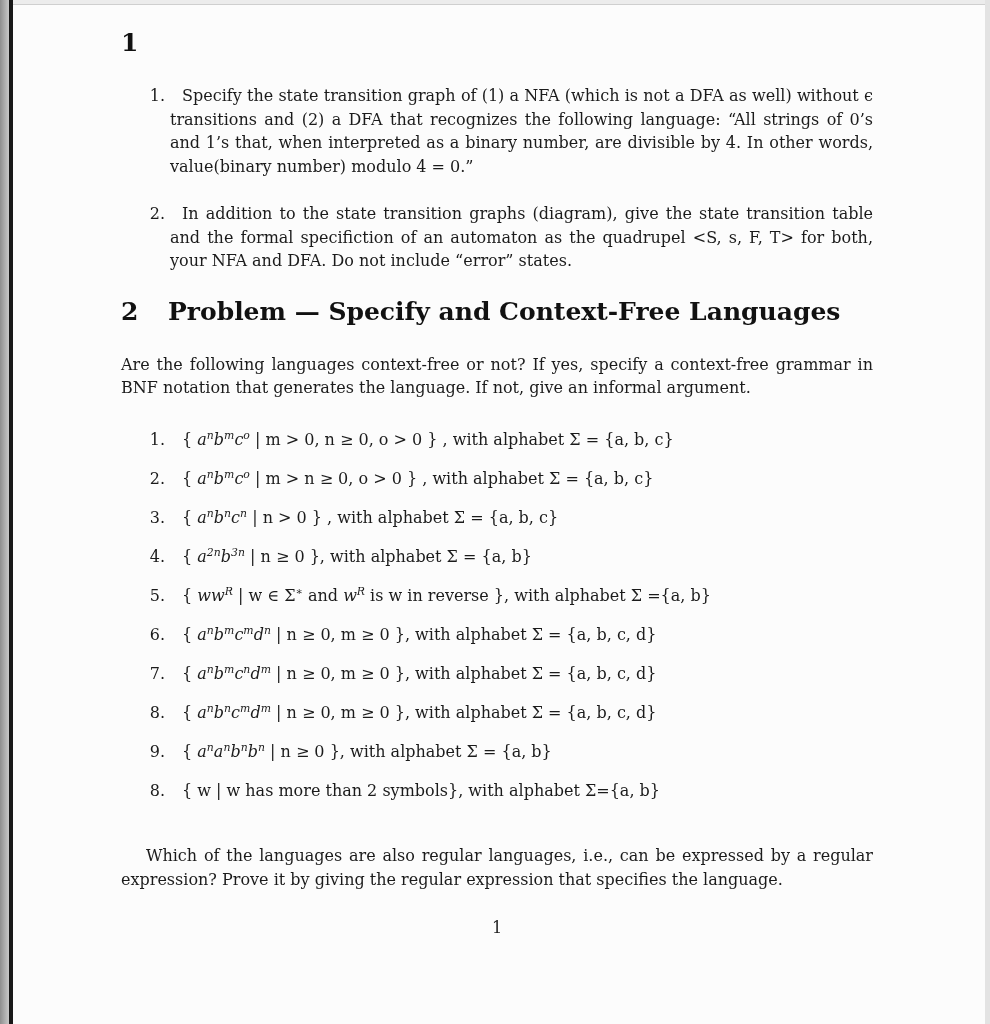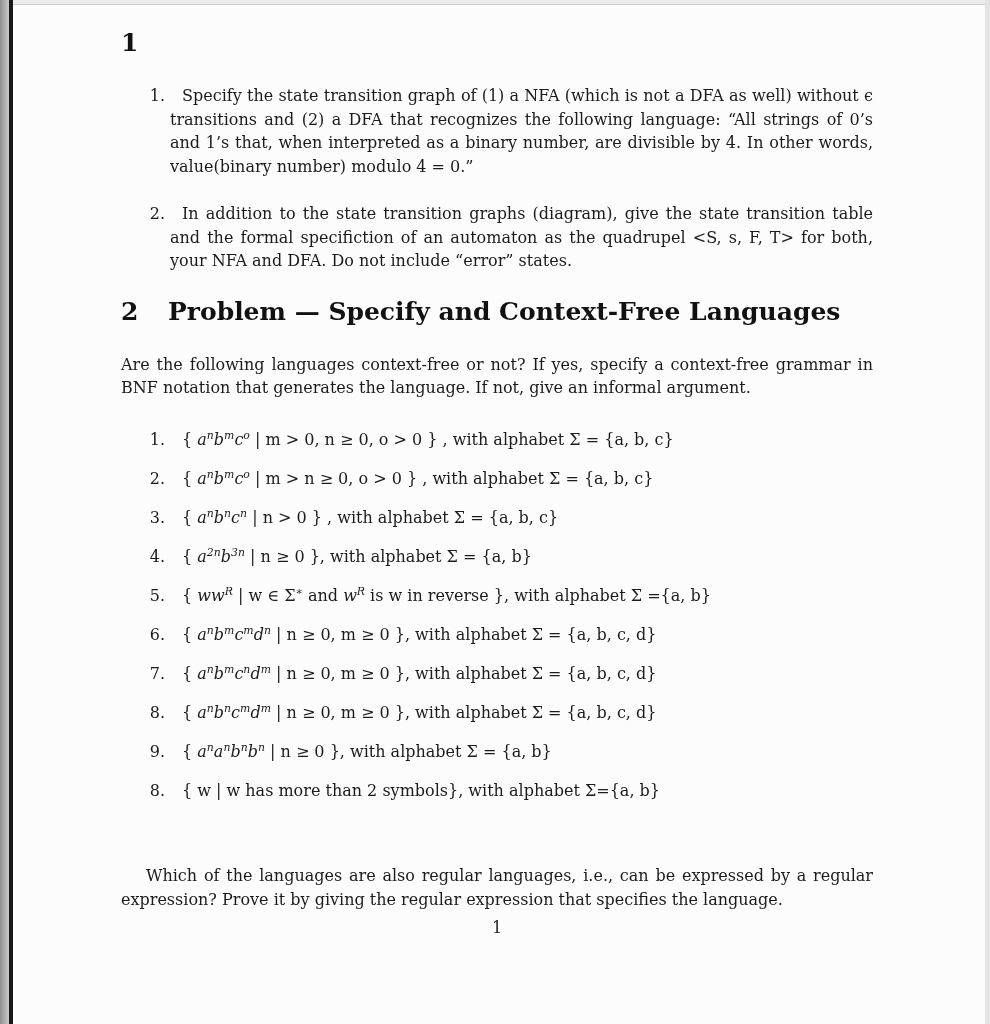--- a/index.html
+++ b/index.html
@@ -55,21 +55,21 @@
     text-align: right;
   }
   .item .txt { margin: 12px; display: inline; }
   .s2-heading { margin-top: 36px; }
   .para { margin: 4px 0 22px 0; text-align: justify; }
   .math-list { margin-top: 28px; }
   .math-item { margin-bottom: 15.5px; text-align: left; }
   sup { font-size: 68%; line-height: 0; vertical-align: super; }
   i sup, sup i { font-style: italic; }
   .closing {
-    margin-top: 62px;
+    margin-top: 42px;
     text-indent: 25px;
     text-align: justify;
   }
   .page-number {
     position: absolute; left: 121px; top: 918px; width: 752px;
     text-align: center; font-size: 16px;
   }
 </style>
 </head>
 <body>

